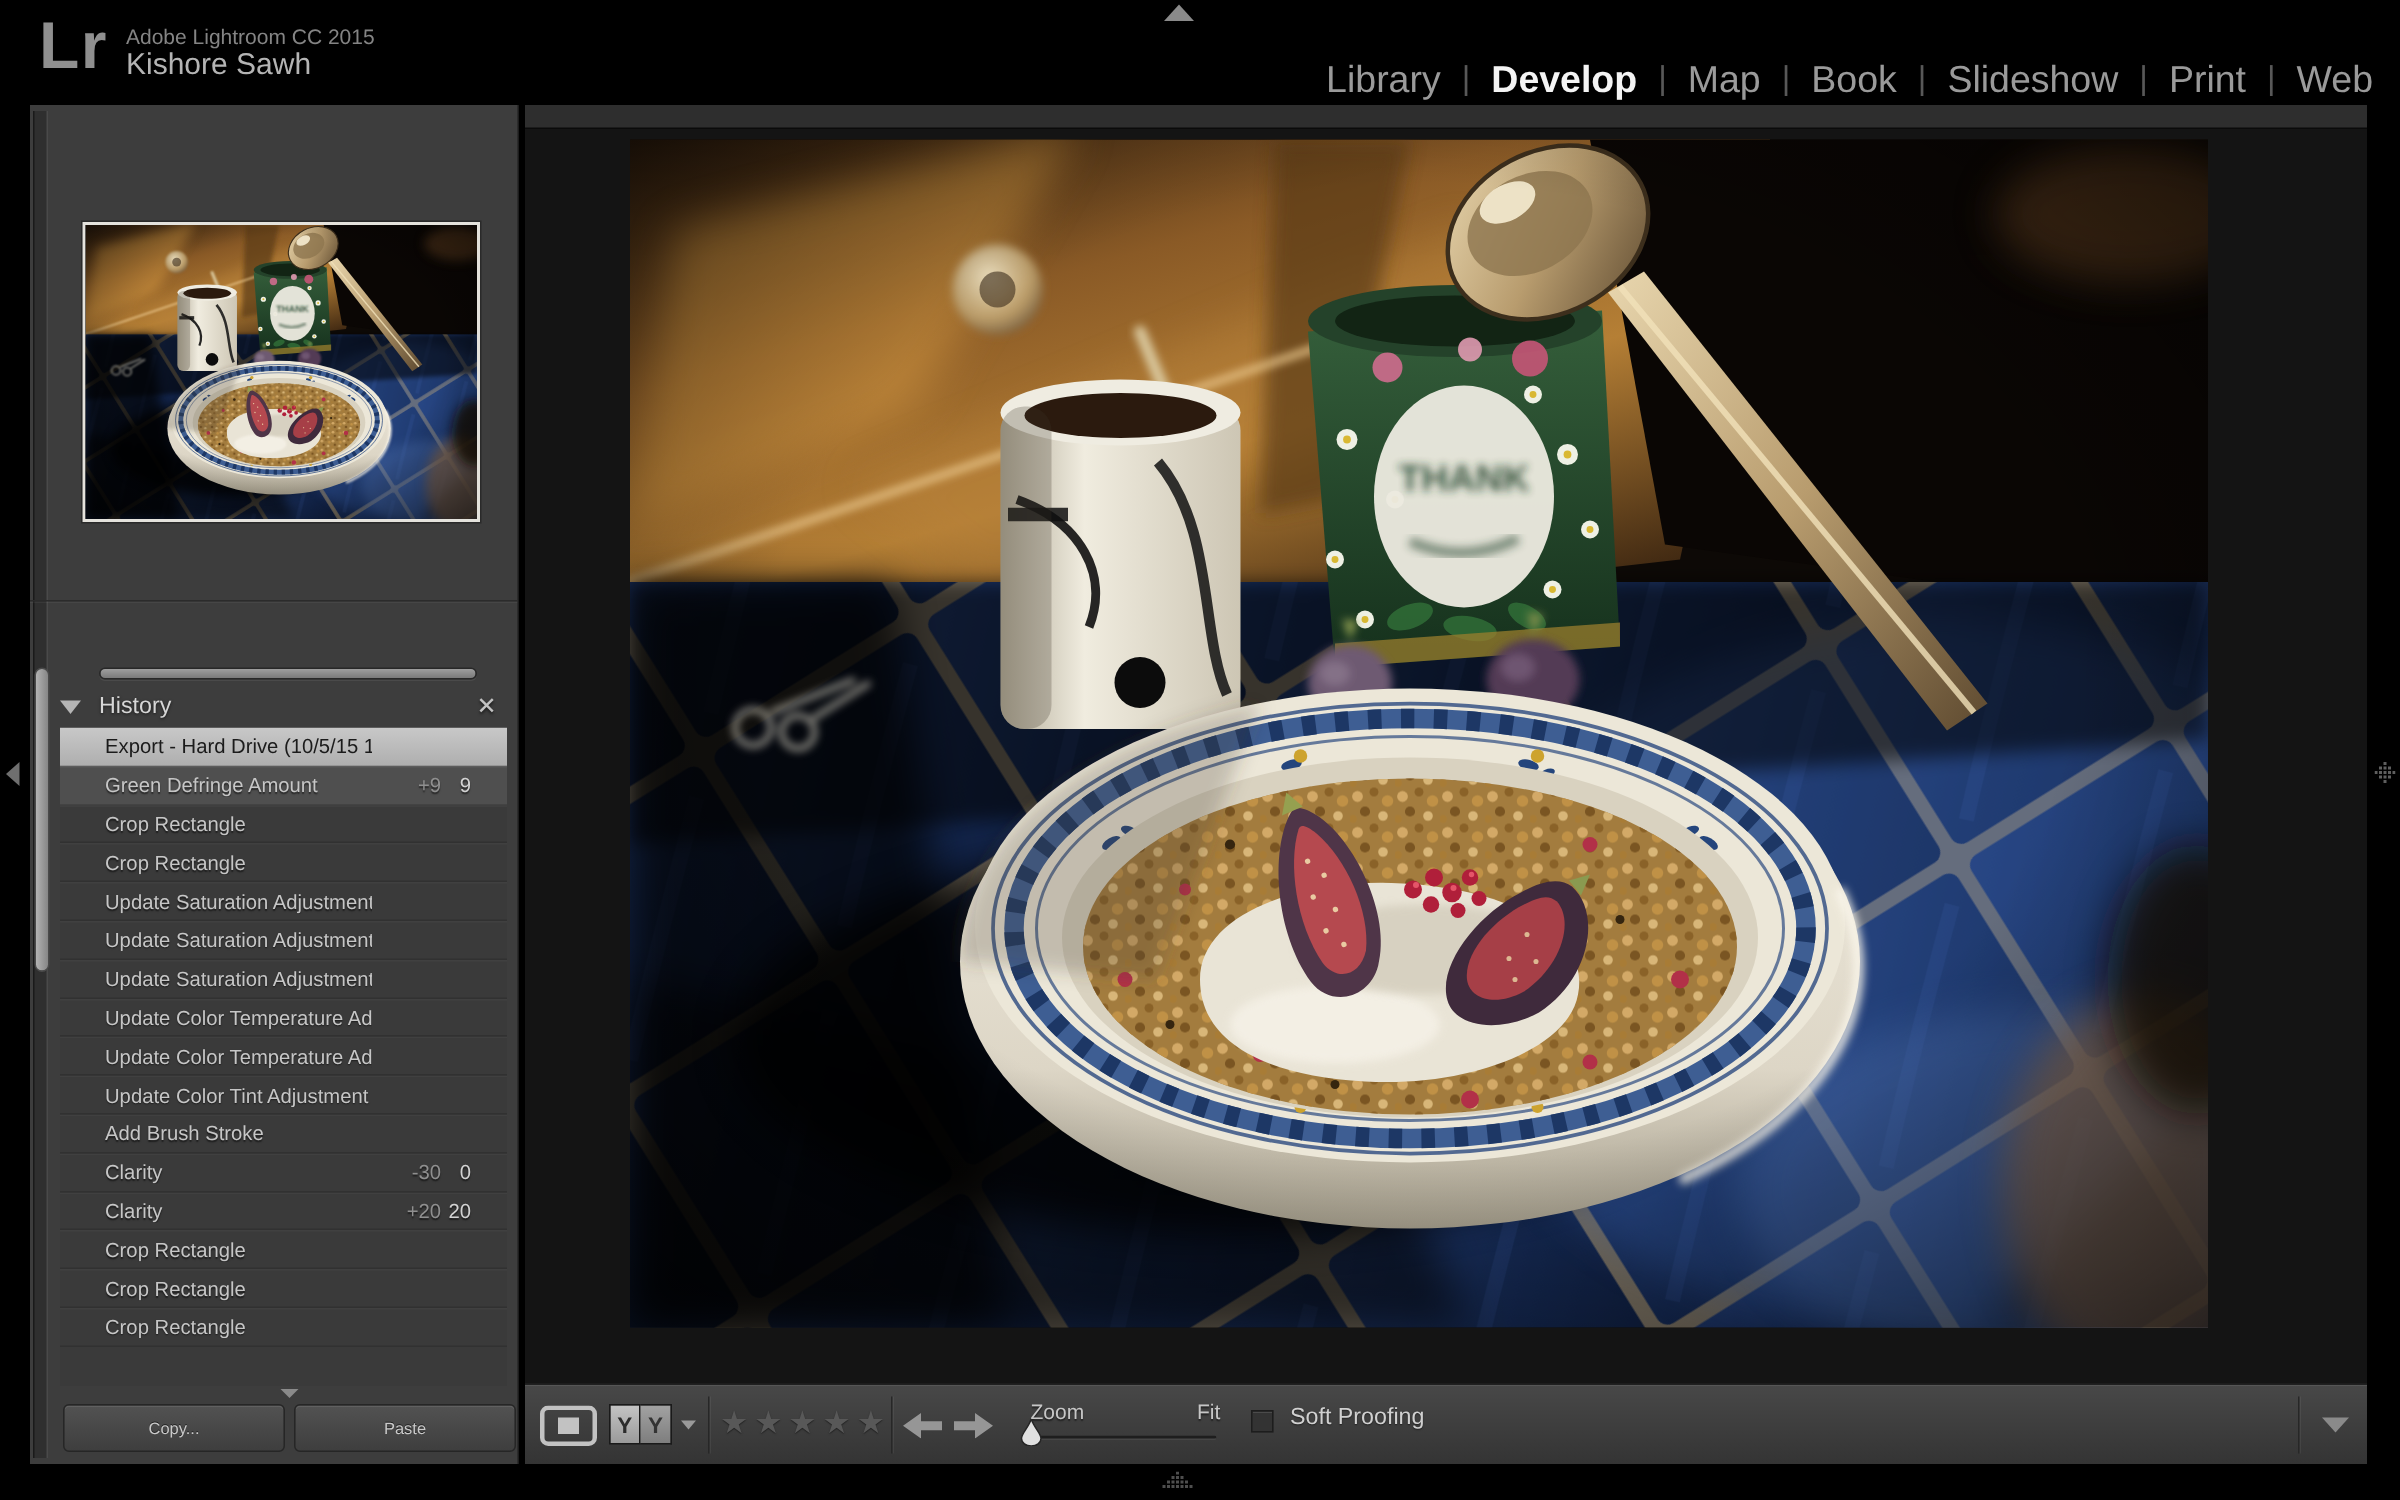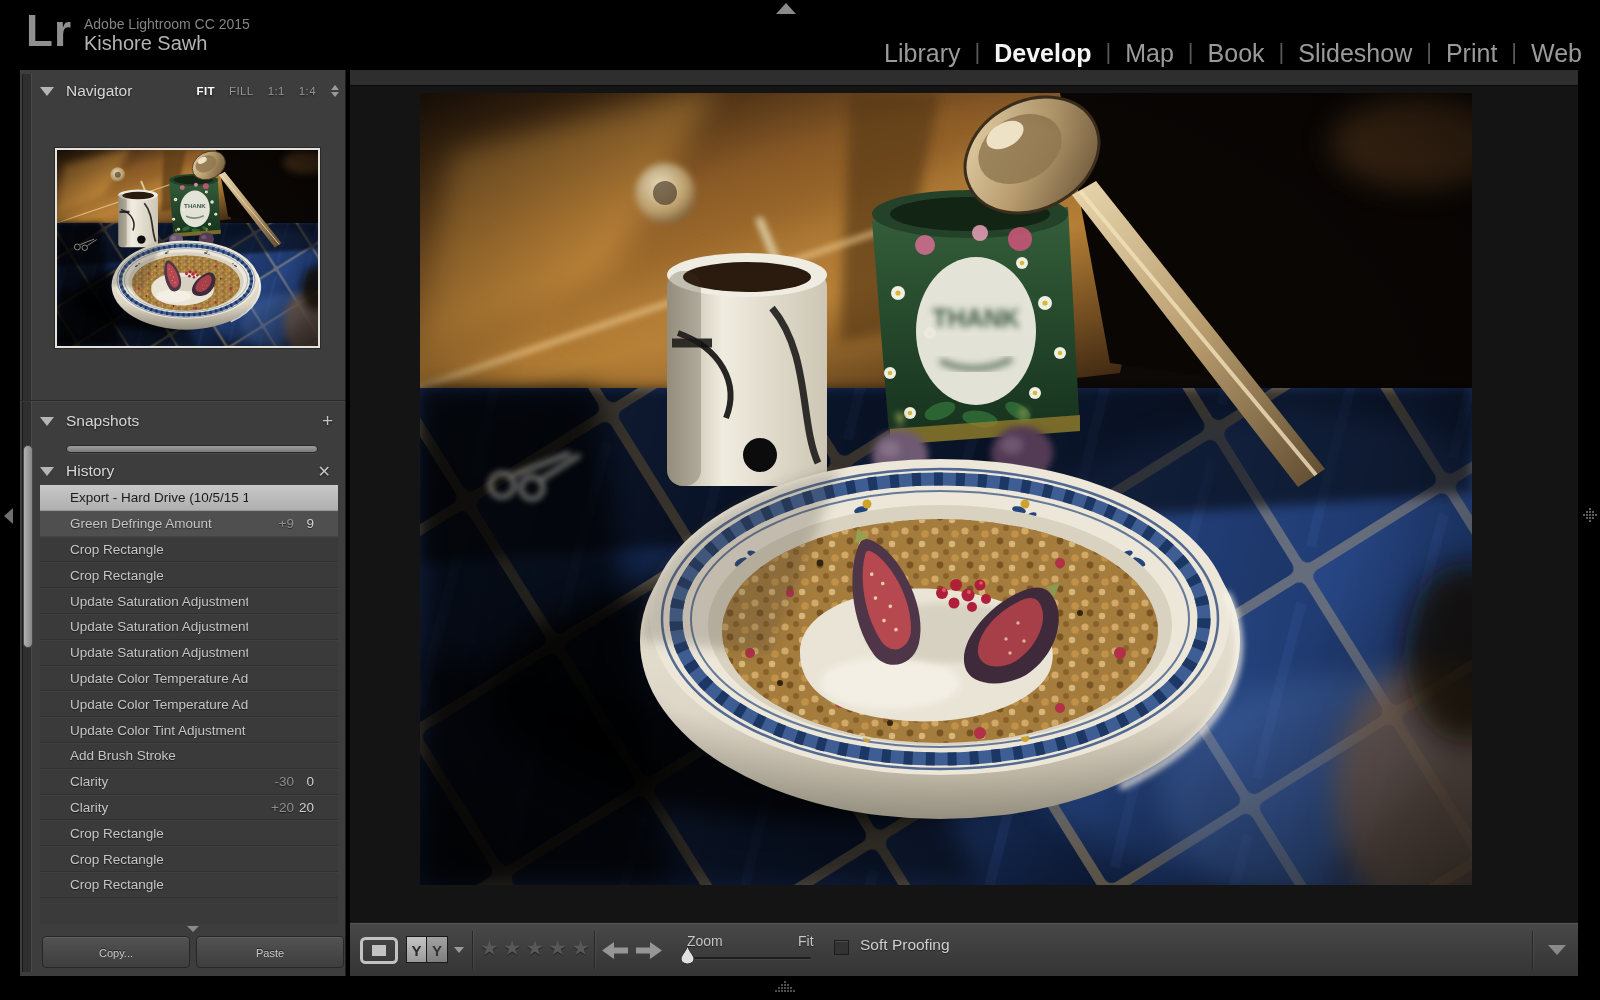--- a/index.html
+++ b/index.html
@@ -384,52 +384,29 @@
         <span class="mod">Web</span>
       </nav>
     <div class="top-grip"></div>
   </header>
 
   <aside class="left-panel">
     <div class="panel-scroll-track">
       <div class="panel-scroll-thumb"></div>
     </div>
 
-    <div class="panel-hd nav-hd">
-      <span class="tri-down"></span>
-      <span class="hd-title">Navigator</span>
-      <span class="hd-right">
-        <span id="nav-modes" style="display:flex;gap:14px;align-items:center;">
-            <span class="nmode active">FIT</span>
-            <span class="nmode">FILL</span>
-            <span class="nmode">1:1</span>
-            <span class="nmode">1:4</span>
-          </span>
-        <span class="updown">
-            <i class="u"></i>
-            <i class="d"></i>
-          </span>
-      </span>
-    </div>
 
     <div class="thumb-frame">
       <svg>
           <use href="#photo-scene" width="100%" height="100%"></use>
         </svg>
     </div>
 
     <div class="sect-line" style="top:330px"></div>
 
-    <div class="panel-hd snap-hd">
-      <span class="tri-down"></span>
-      <span class="hd-title">Snapshots</span>
-      <span class="hd-right">
-          <span class="plus-icon">+</span>
-        </span>
-    </div>
 
     <div class="snap-bar"></div>
 
     <div class="panel-hd hist-hd">
       <span class="tri-down"></span>
       <span class="hd-title">History</span>
       <span class="hd-right">
           <span class="x-icon">✕</span>
         </span>
     </div>

